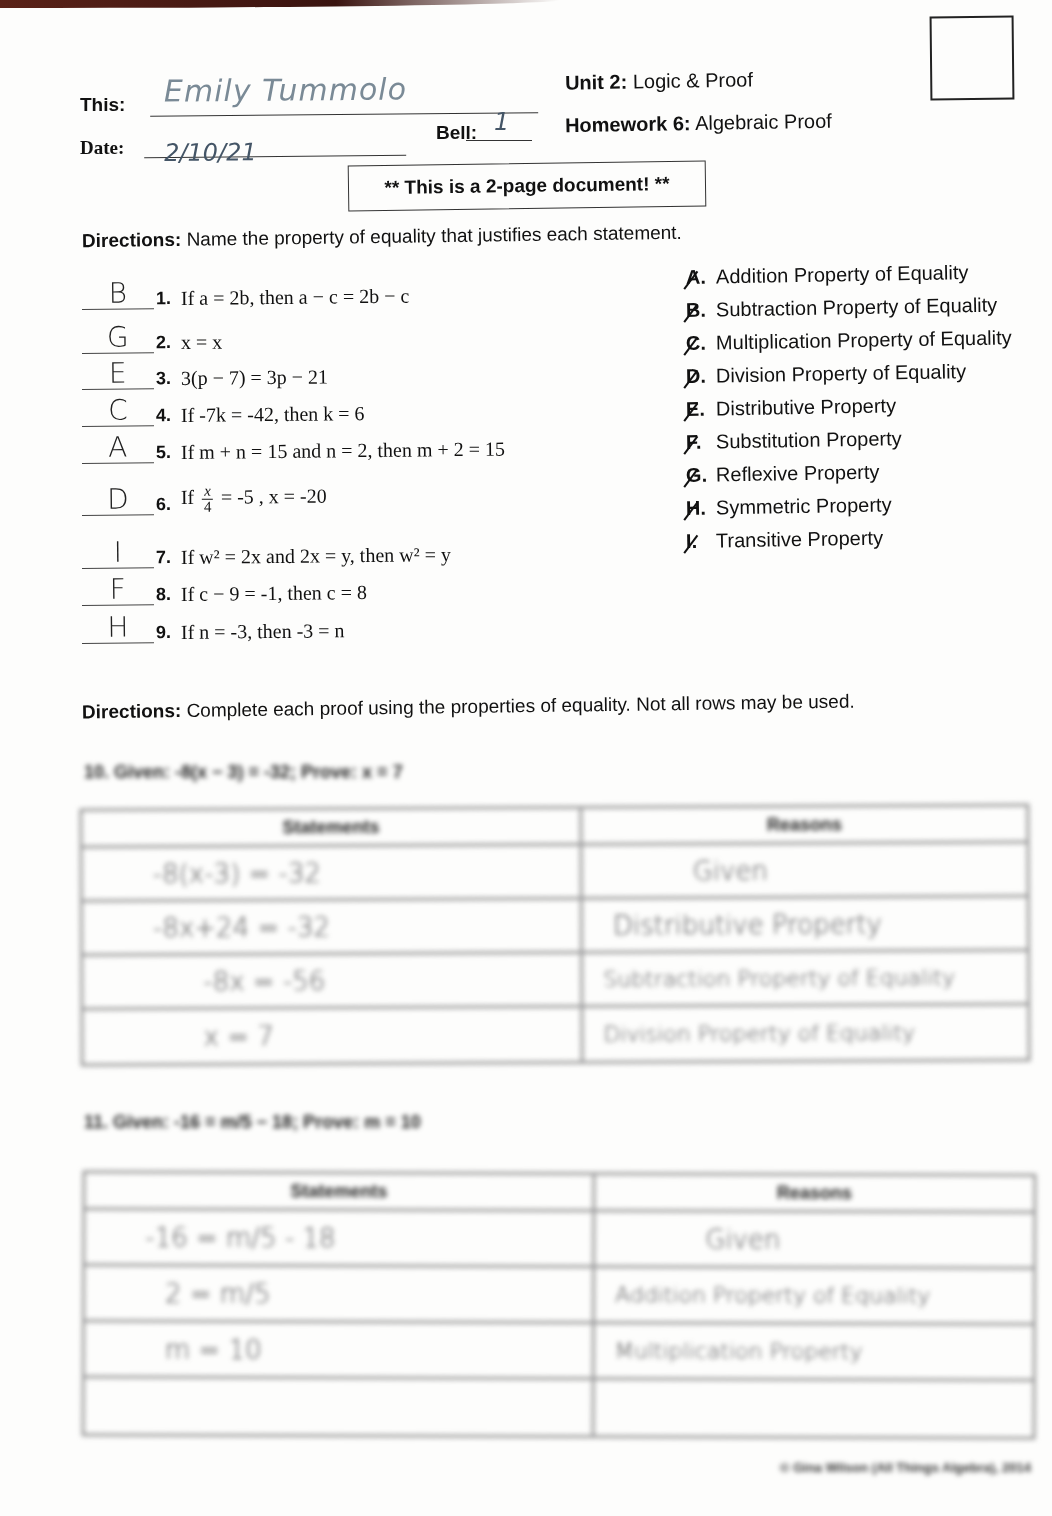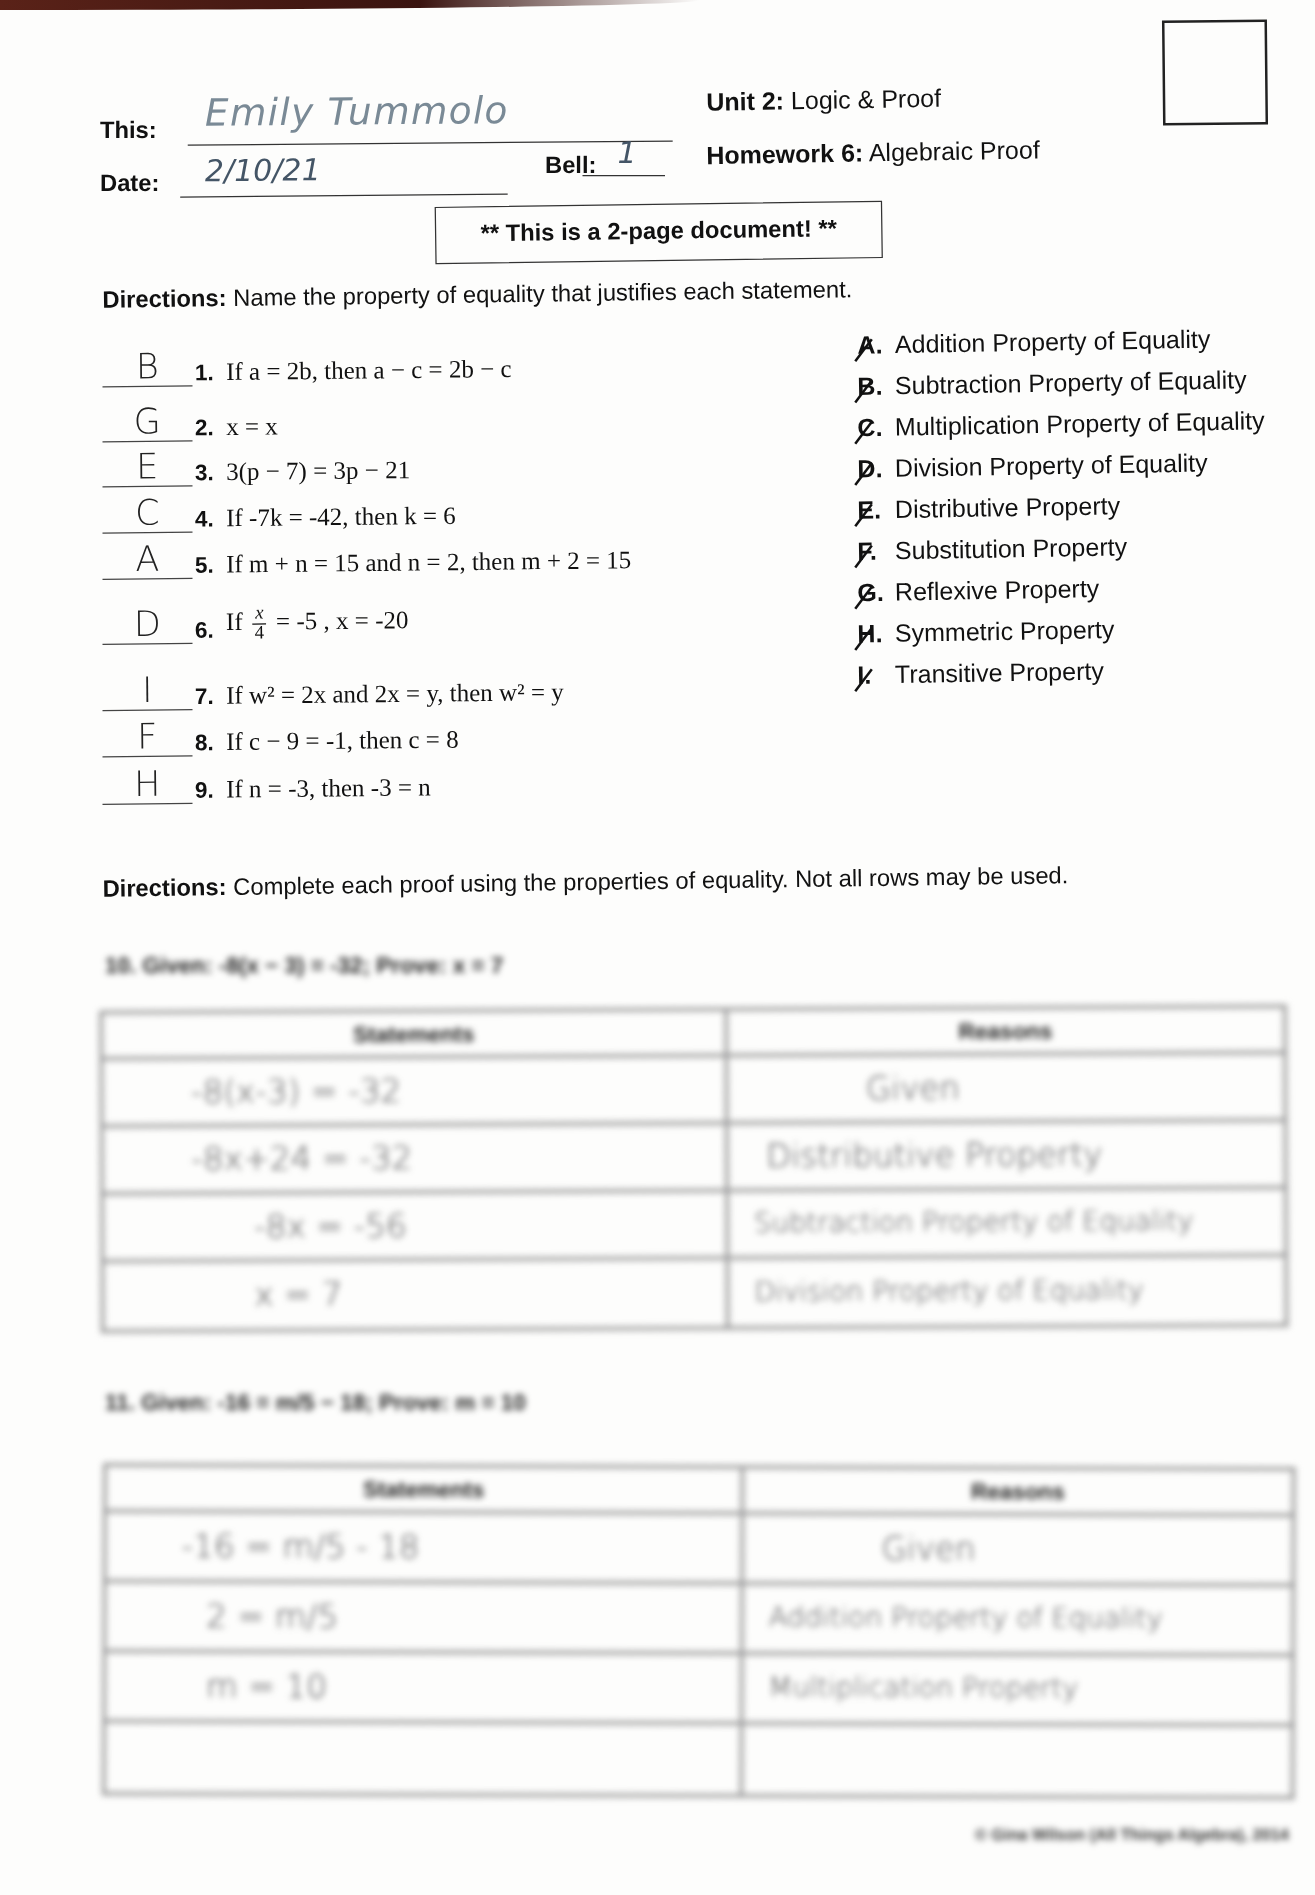--- a/index.html
+++ b/index.html
@@ -45,23 +45,23 @@
 </style>
 </head>
 <body>
 
 <div class="topshadow"></div>
 
 <div class="abs lbl" style="left:80px;top:94px;">This:</div>
 <div class="abs uline" style="left:150px;top:72px;width:388px;height:42px;transform:rotate(-0.5deg);">
   <span class="hand hand-name" style="position:absolute;left:14px;top:0;">Emily Tummolo</span>
 </div>
-<div class="abs lbl" style="left:80px;top:137px;">Date:</div>
+<div class="abs lbl" style="left:80px;top:137px;font-family:Liberation Serif, serif;">Date:</div>
 <div class="abs uline" style="left:144px;top:118px;width:262px;height:38px;transform:rotate(-0.5deg);">
-  <span class="hand hand-date" style="position:absolute;left:20px;top:4px;font-style:italic;">2/10/21</span>
+  <span class="hand hand-date" style="position:absolute;left:20px;top:20px;font-style:italic;">2/10/21</span>
 </div>
 <div class="abs lbl" style="left:436px;top:122px;">Bell:</div>
 <div class="abs uline" style="left:466px;top:108px;width:66px;height:32px;">
   <span class="hand hand-date" style="position:absolute;left:28px;top:0;">1</span>
 </div>
 
 <div class="abs unit" style="left:565px;top:70px;transform:rotate(-1deg);">
   <b>Unit 2:</b>
   <span>Logic &amp; Proof</span>
 </div>

